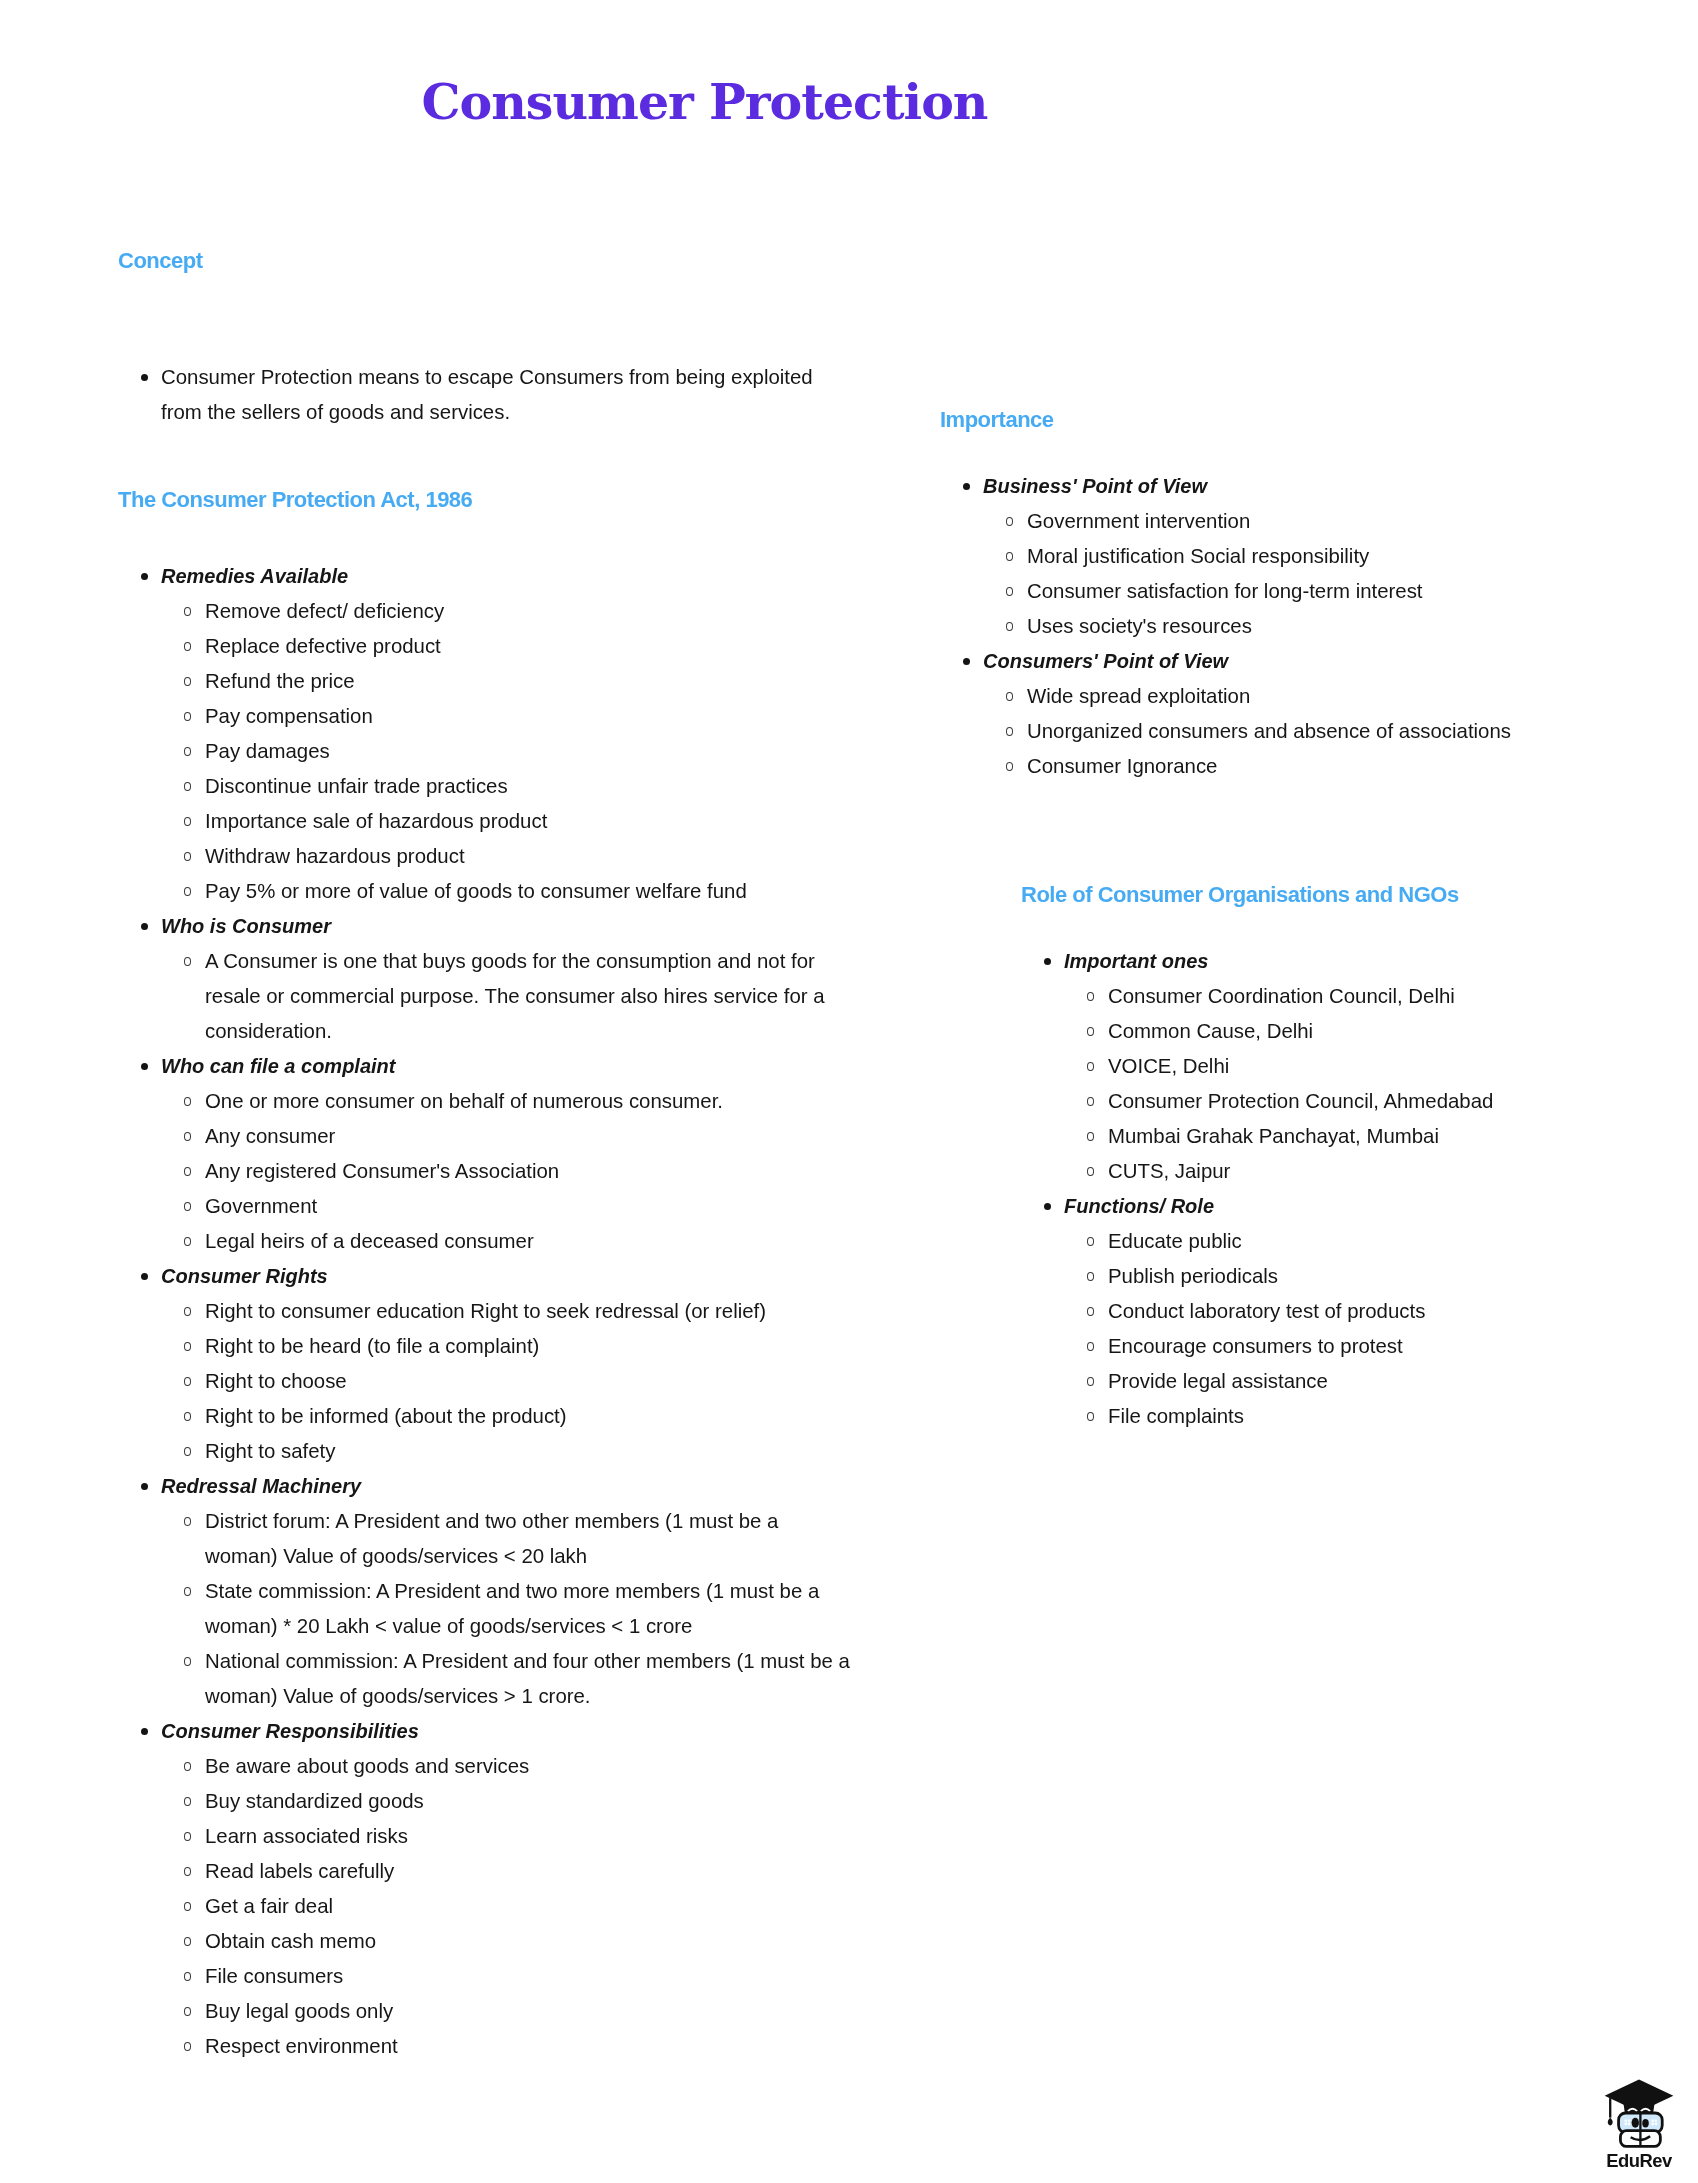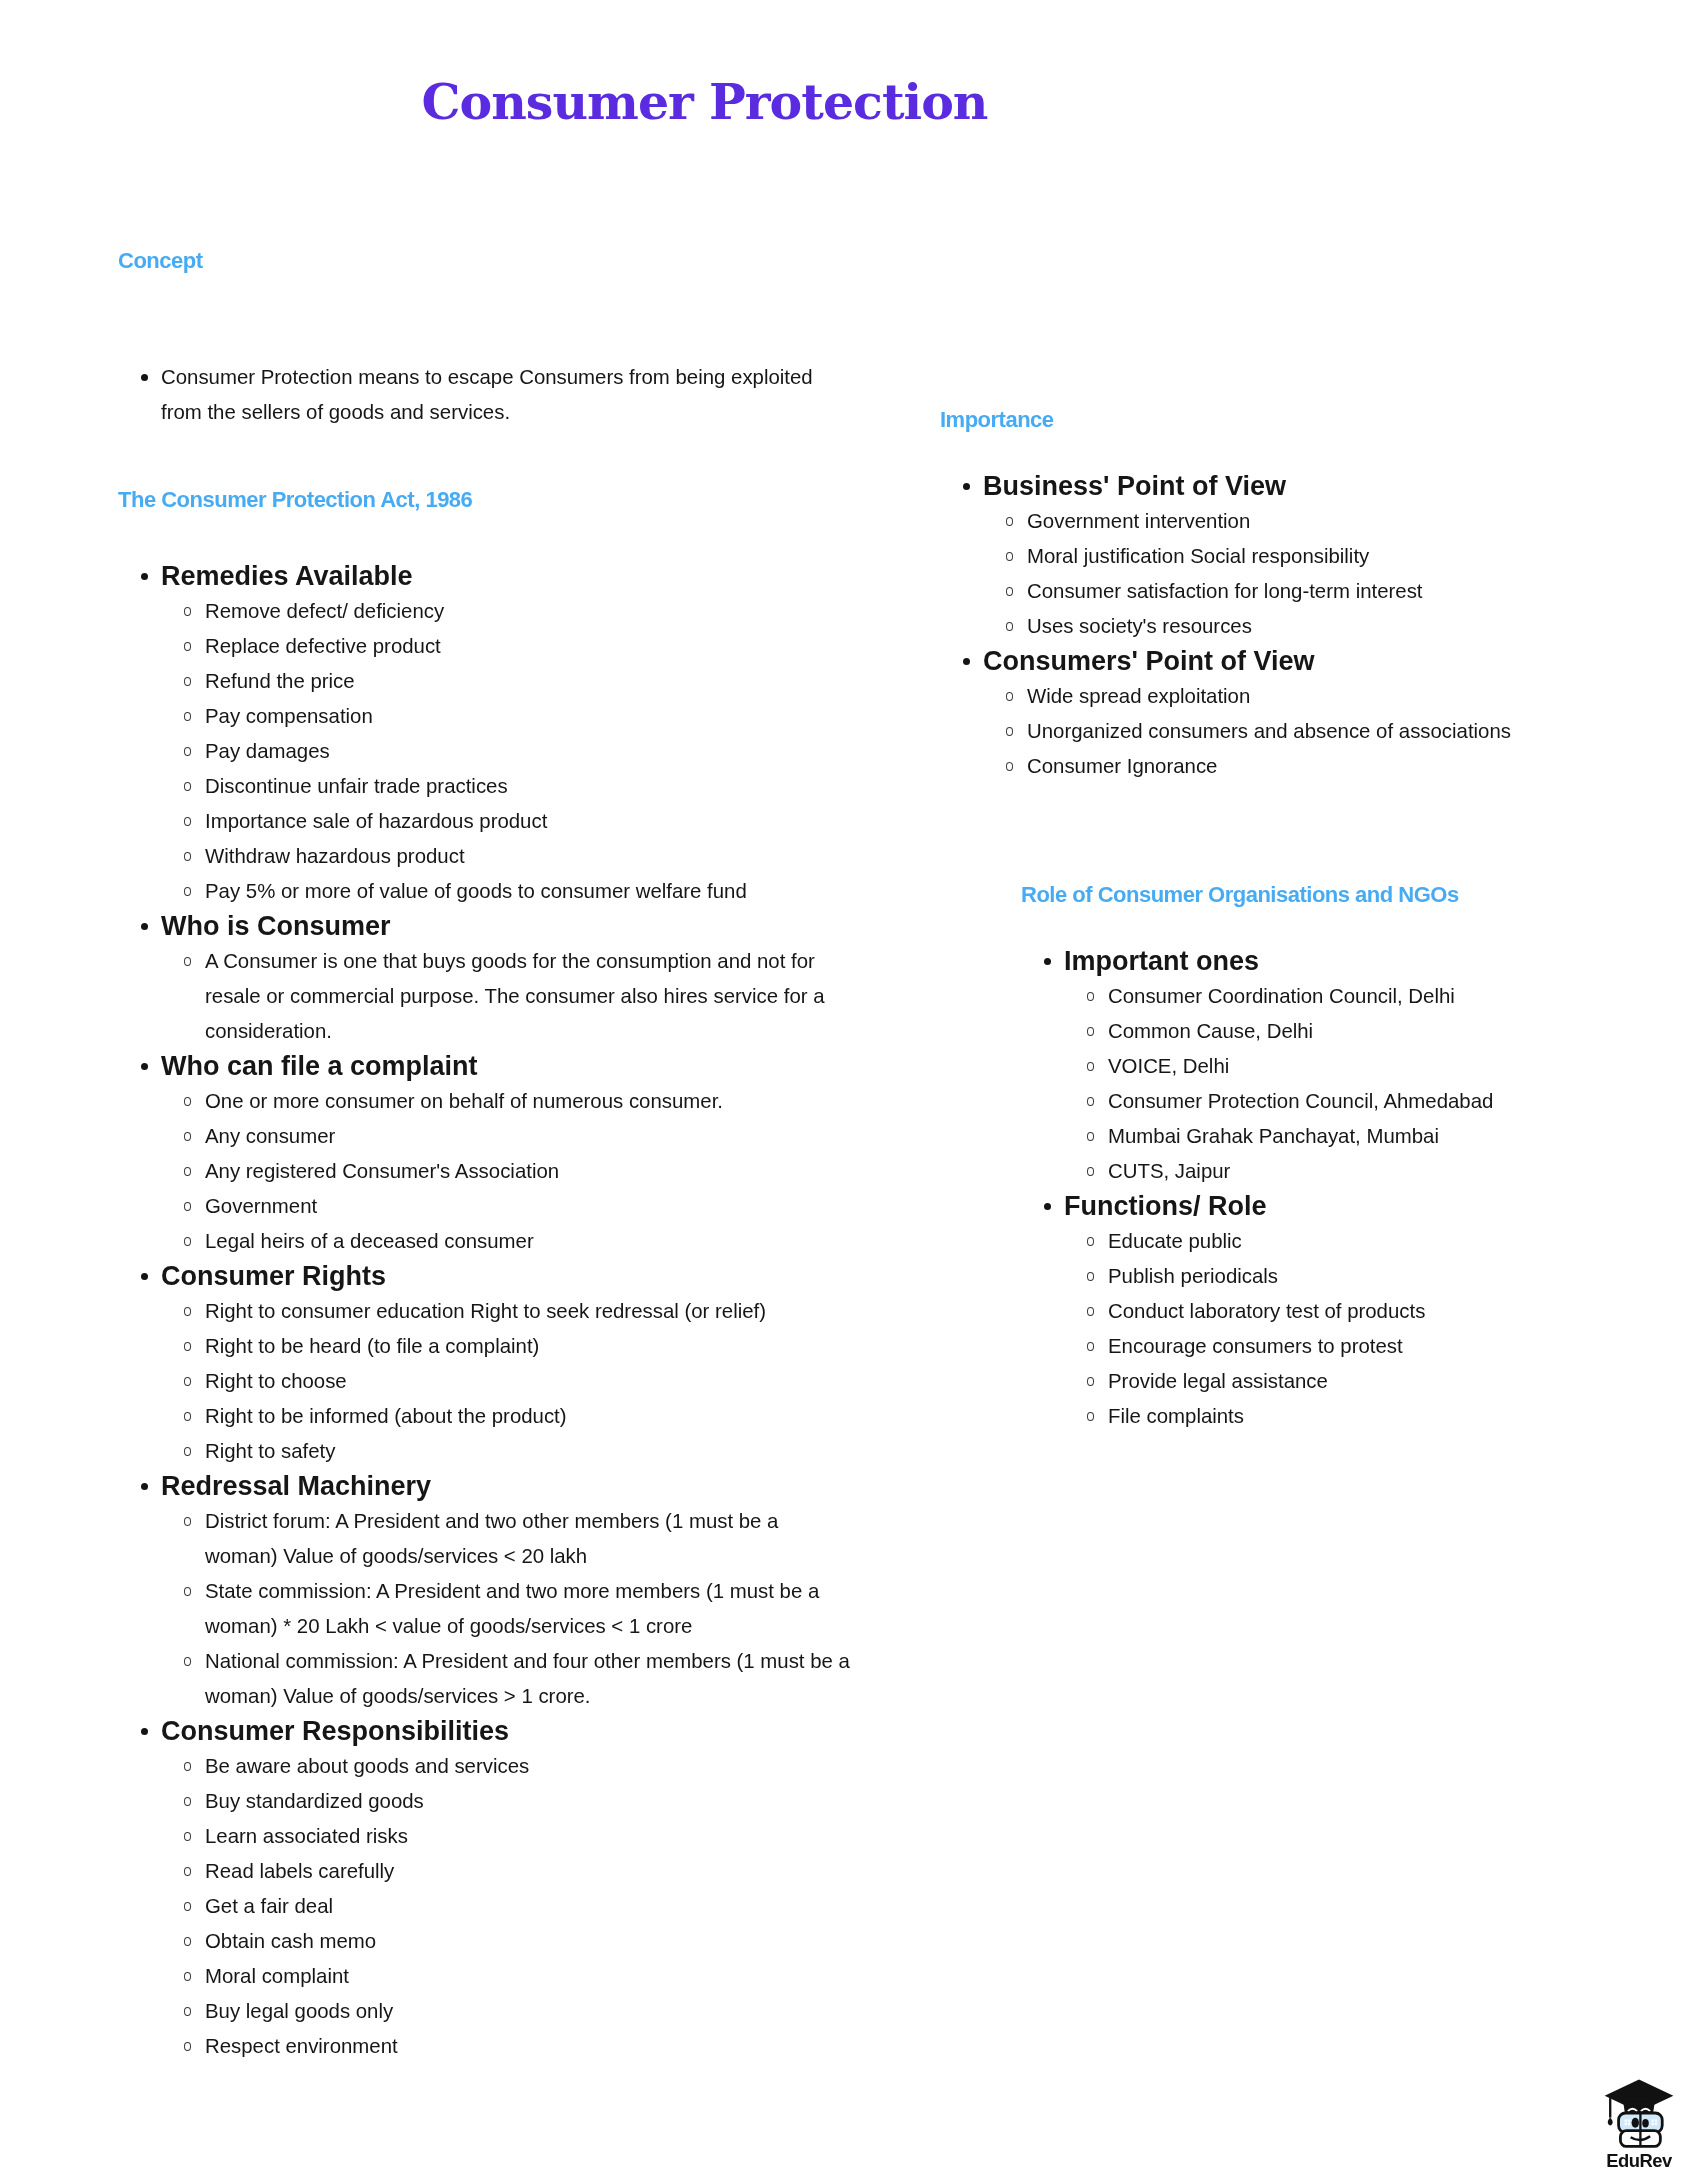--- a/index.html
+++ b/index.html
@@ -37,21 +37,21 @@
   }
   ul.notes li { display: flex; align-items: flex-start; }
   .lv1 { padding-left: 22px; }
   .m1 { flex: 0 0 21px; height: 35px; position: relative; }
   .m1::before {
     content: ""; position: absolute; left: 0.5px; top: 14px;
     width: 7.3px; height: 7.3px; border-radius: 50%;
     background: #141414;
   }
   .t1 { white-space: normal; }
-  .t1.bold { font-weight: 700; font-size: 27px; }
+  .t1.bold { font-weight: 700; font-size: 20px; font-style: italic; }
   .lv2 { padding-left: 65px; }
   .m2 { flex: 0 0 22px; height: 35px; position: relative; }
   .m2::before {
     content: ""; position: absolute; left: 1px; top: 13px;
     width: 7.3px; height: 8.7px; border-radius: 50%;
     border: 1.5px solid #3a3a3a;
     box-sizing: border-box;
     background: transparent;
   }
   .logo-block {
@@ -215,21 +215,21 @@
     <li class="lv2">
       <span class="m2"></span>
       <span class="t2">Get a fair deal</span>
     </li>
     <li class="lv2">
       <span class="m2"></span>
       <span class="t2">Obtain cash memo</span>
     </li>
     <li class="lv2">
       <span class="m2"></span>
-      <span class="t2">Moral complaint</span>
+      <span class="t2">File consumers</span>
     </li>
     <li class="lv2">
       <span class="m2"></span>
       <span class="t2">Buy legal goods only</span>
     </li>
     <li class="lv2">
       <span class="m2"></span>
       <span class="t2">Respect environment</span>
     </li>
   </ul>

